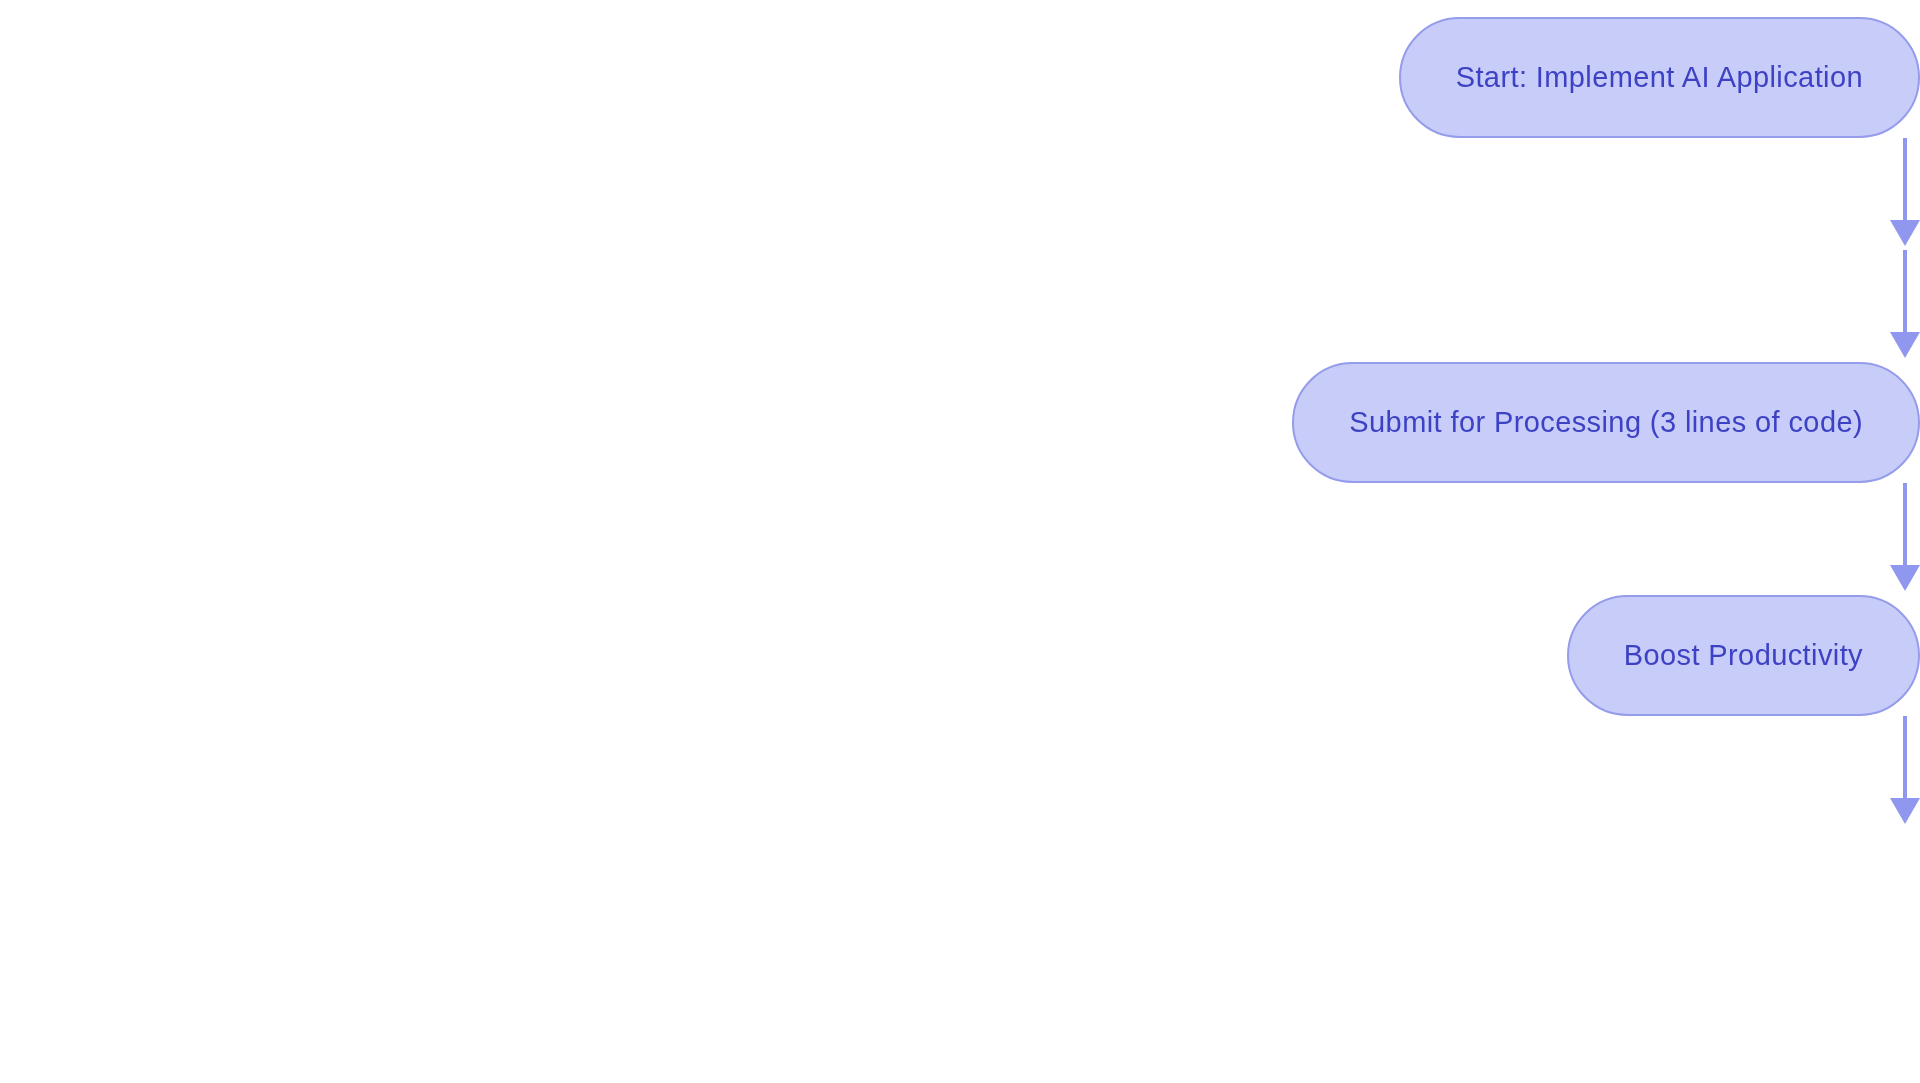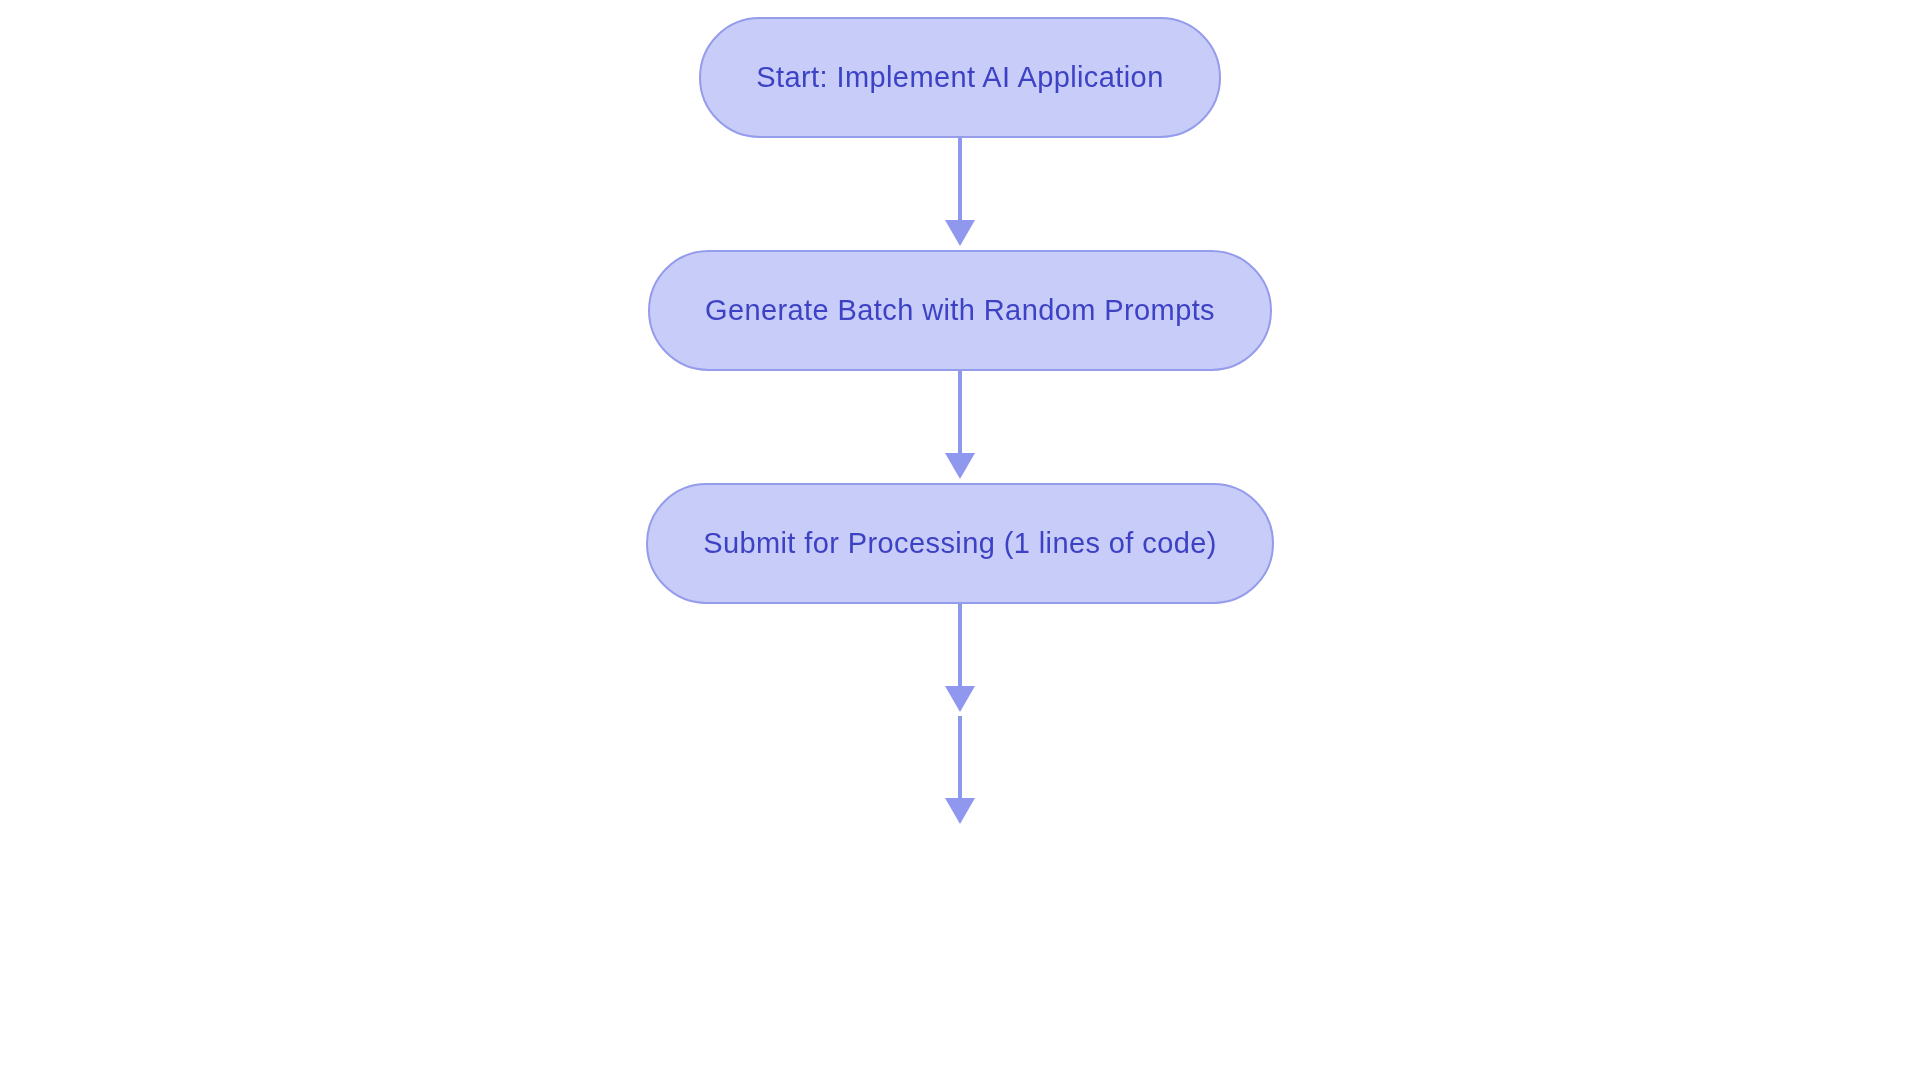--- a/index.html
+++ b/index.html
@@ -10,21 +10,21 @@
     --arrow-color: #8f97ef;
   }
   * { margin: 0; padding: 0; box-sizing: border-box; }
   html, body { background: var(--background); }
   .canvas {
     width: 1920px;
     height: 1083px;
     background: var(--background);
     display: flex;
     flex-direction: column;
-    align-items: center;
+    align-items: flex-end;
     padding-top: 17px;
     font-family: "Liberation Sans", sans-serif;
     overflow: hidden;
   }
   .node {
     height: 121px;
     flex: 0 0 121px;
     border-radius: 60.5px;
     background: var(--node-fill);
     border: 2px solid var(--node-border);
@@ -66,38 +66,38 @@
 
   <div class="node">
     <span>Start: Implement AI Application</span>
   </div>
 
   <div class="connector">
     <div class="arrow-shaft"></div>
     <div class="arrow-head"></div>
   </div>
 
+
+  <div class="connector">
+    <div class="arrow-shaft"></div>
+    <div class="arrow-head"></div>
+  </div>
+
   <div class="node">
-    <span>Generate Batch with Random Prompts</span>
+    <span>Submit for Processing (3 lines of code)</span>
   </div>
 
   <div class="connector">
     <div class="arrow-shaft"></div>
     <div class="arrow-head"></div>
   </div>
 
   <div class="node">
-    <span>Submit for Processing (1 lines of code)</span>
+    <span>Boost Productivity</span>
   </div>
-
-  <div class="connector">
-    <div class="arrow-shaft"></div>
-    <div class="arrow-head"></div>
-  </div>
-
 
   <div class="connector">
     <div class="arrow-shaft"></div>
     <div class="arrow-head"></div>
   </div>
 
 
 </div>
 
 </body></html>

